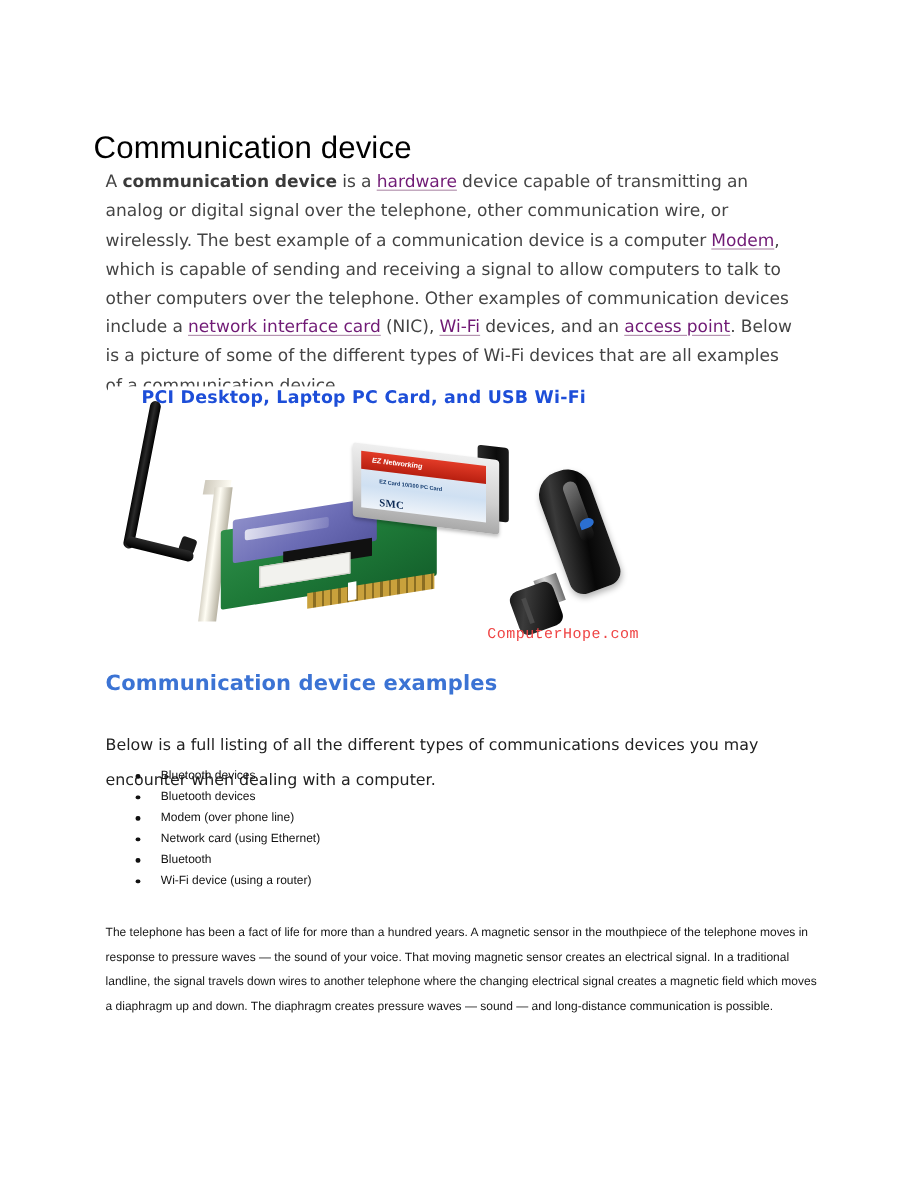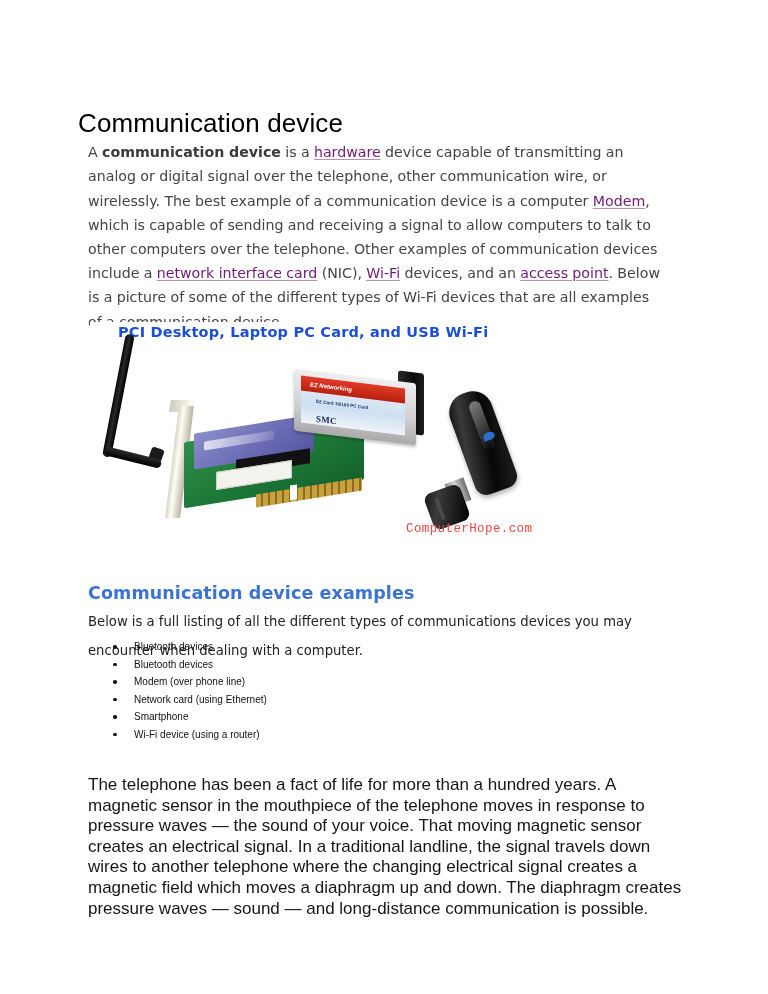--- a/index.html
+++ b/index.html
@@ -286,21 +286,21 @@
     position: absolute; left: 12px; top: 114px;
     width: 4px; height: 22px;
     background: #4a4a4a;
     transform: rotate(-20deg);
   }
 
   
   .section-h {
     position: absolute;
     left: 88px;
-    top: 568px;
+    top: 545px;
     font-family: "DejaVu Sans", sans-serif;
     font-size: 17.5px;
     font-weight: 700;
     color: #3b73d4;
     letter-spacing: 0.1px;
     white-space: nowrap;
   }
 
   
   .listing-p {
@@ -339,21 +339,21 @@
     border-radius: 50%;
   }
 
   
   .closing-p {
     position: absolute;
     left: 88px;
     top: 758px;
     width: 594px;
     font-family: "Liberation Sans", sans-serif;
-    font-size: 17px;
+    font-size: 10px;
     line-height: 20.6px;
     color: #161616;
     text-align: left;
   }
 </style>
 </head>
 <body>
 
 <div class="page">
 
@@ -407,19 +407,19 @@
 
   <h2 class="section-h">Communication device examples</h2>
 
   <p class="listing-p">Below is a full listing of all the different types of communications devices you may encounter when dealing with a computer.</p>
 
   <ul class="bullets">
     <li>Bluetooth devices</li>
     <li>Bluetooth devices</li>
     <li>Modem (over phone line)</li>
     <li>Network card (using Ethernet)</li>
-    <li>Smartphone</li>
+    <li>Bluetooth</li>
     <li>Wi-Fi device (using a router)</li>
   </ul>
 
   <p class="closing-p">The telephone has been a fact of life for more than a hundred years. A magnetic sensor in the mouthpiece of the telephone moves in response to pressure waves — the sound of your voice. That moving magnetic sensor creates an electrical signal. In a traditional landline, the signal travels down wires to another telephone where the changing electrical signal creates a magnetic field which moves a diaphragm up and down. The diaphragm creates pressure waves — sound — and long-distance communication is possible.</p>
 
 </div>
 
 </body></html>

